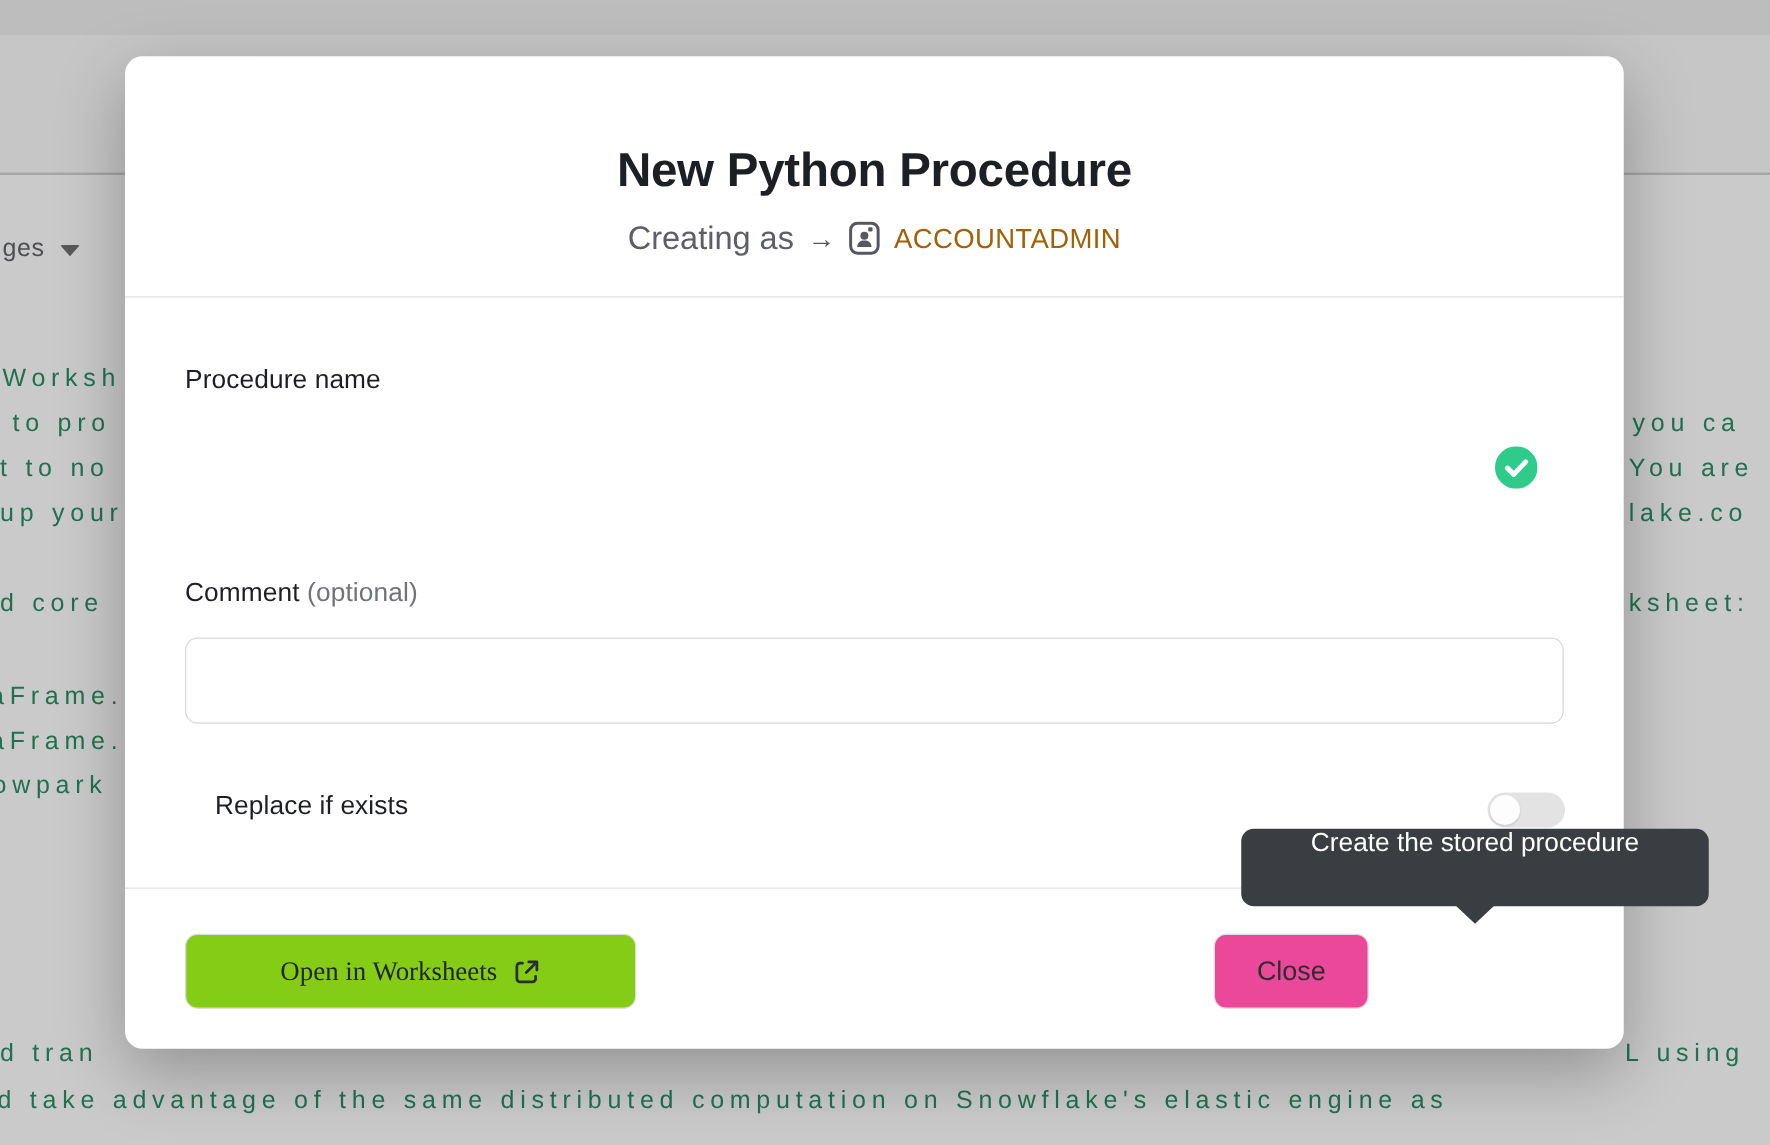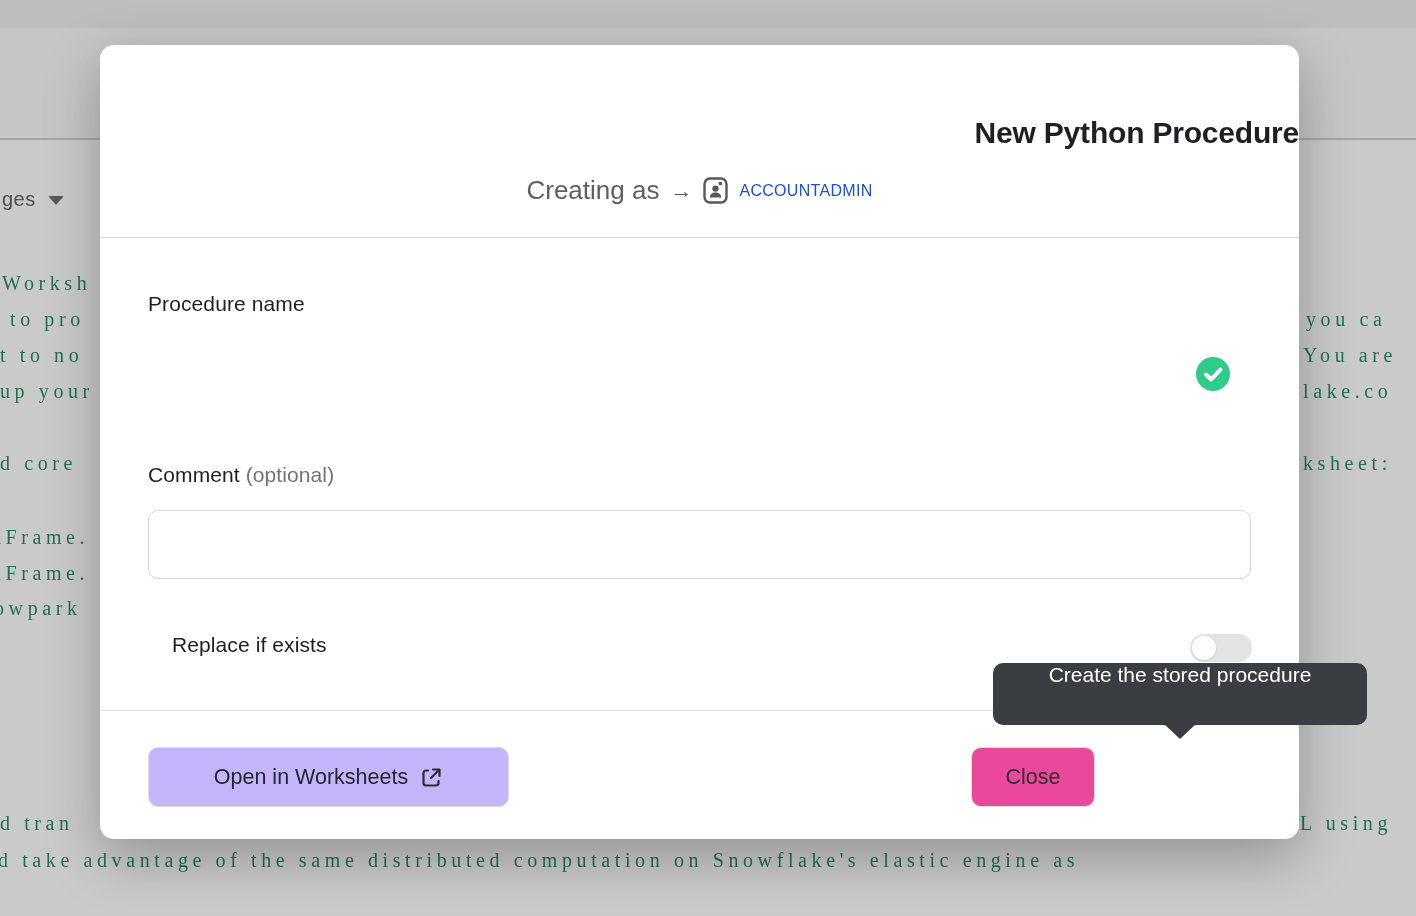--- a/index.html
+++ b/index.html
@@ -22,23 +22,23 @@
   }
   .menu-caret {
     position:absolute; left:48px; top:196px;
     width:0; height:0;
     border-left:8px solid transparent; border-right:8px solid transparent;
     border-top:9px solid #595959; border-radius:2px;
   }
 
   .code {
     position:absolute;
-    font-family:Liberation Serif, serif;
+    font-family:Liberation Sans, sans-serif;
     font-size:20px; letter-spacing:4.6px;
-    color:#1f7150; white-space:pre;
+    color:#1f7150; white-space:pre;margin-top:20px;
   }
   .l1 { left:2px;  top:272px; }
   .l2 { left:10px; top:308px; }
   .l3 { left:0px;  top:344px; }
   .l4 { left:0px;  top:380px; }
   .l5 { left:0px;  top:452px; }
   .l6 { left:-8px; top:526px; }
   .l7 { left:-8px; top:562px; }
   .l8 { left:-6px; top:597px; }
   .l9 { left:0px;  top:812px; }
@@ -51,30 +51,30 @@
 
   
   .modal {
     position:absolute; left:100px; top:45px;
     width:1199px; height:794px;
     background:#ffffff; border-radius:14px;
     box-shadow: 0 18px 55px rgba(0,0,0,0.28);
   }
   .modal-title {
     position:absolute; left:0; top:71px; width:100%;
-    text-align:right;
-    font-size:30px; font-weight:700; color:#1c1f24; letter-spacing:-0.2px;
+    text-align:center;
+    font-size:38px; font-weight:700; color:#1c1f24; letter-spacing:-0.2px;
   }
   .creating-row {
     position:absolute; left:0; top:130px; width:100%;
     display:flex; justify-content:center; align-items:center; gap:11px;
   }
   .creating-label { font-size:26px; color:#5c6066; }
   .creating-arrow { font-size:22px; color:#55585e; line-height:1; }
-  .role-name { font-size:16px; color:#1d4ed8; letter-spacing:0.3px; }
+  .role-name { font-size:22px; color:#a16207; letter-spacing:0.3px; }
   .hdr-divider { position:absolute; left:0; top:192px; width:100%; height:1px; background:#dfdfdf; }
 
   .field-label {
     position:absolute; left:48px;
     font-size:21px; font-weight:500; color:#1c1f24; letter-spacing:0.1px;
   }
   .lbl-proc    { top:247px; }
   .lbl-comment { top:418px; }
   .lbl-replace { top:588px;margin-left:24px; }
   .optional { font-weight:400; color:#70747a; }
@@ -107,21 +107,21 @@
   .ftr-divider { position:absolute; left:0; top:665px; width:100%; height:1px; background:#e2e2e2; }
 
   .btn {
     position:absolute; top:702px; height:60px;
     display:flex; align-items:center; justify-content:center;
     border-radius:10px; font-size:21.5px; cursor:pointer;
     font-family:"Liberation Sans", sans-serif;
   }
   .btn-worksheets {
     left:48px; width:361px; gap:12px;
-    background:#c4b5fd; border:1.5px solid #dcdcdc; color:#23262b;
+    background:#84cc16; border:1.5px solid #dcdcdc; color:#23262b;font-family:Liberation Serif, serif;
   }
   .btn-close {
     left:871px; width:124px;
     background:#ec4899; border:1.5px solid #dcdcdc; color:#2b2e33;
   }
   .btn-deploy {
     left:1007px; width:145px;
     background:#1759d6; border:none; color:#ffffff; font-weight:500;
   }
 

